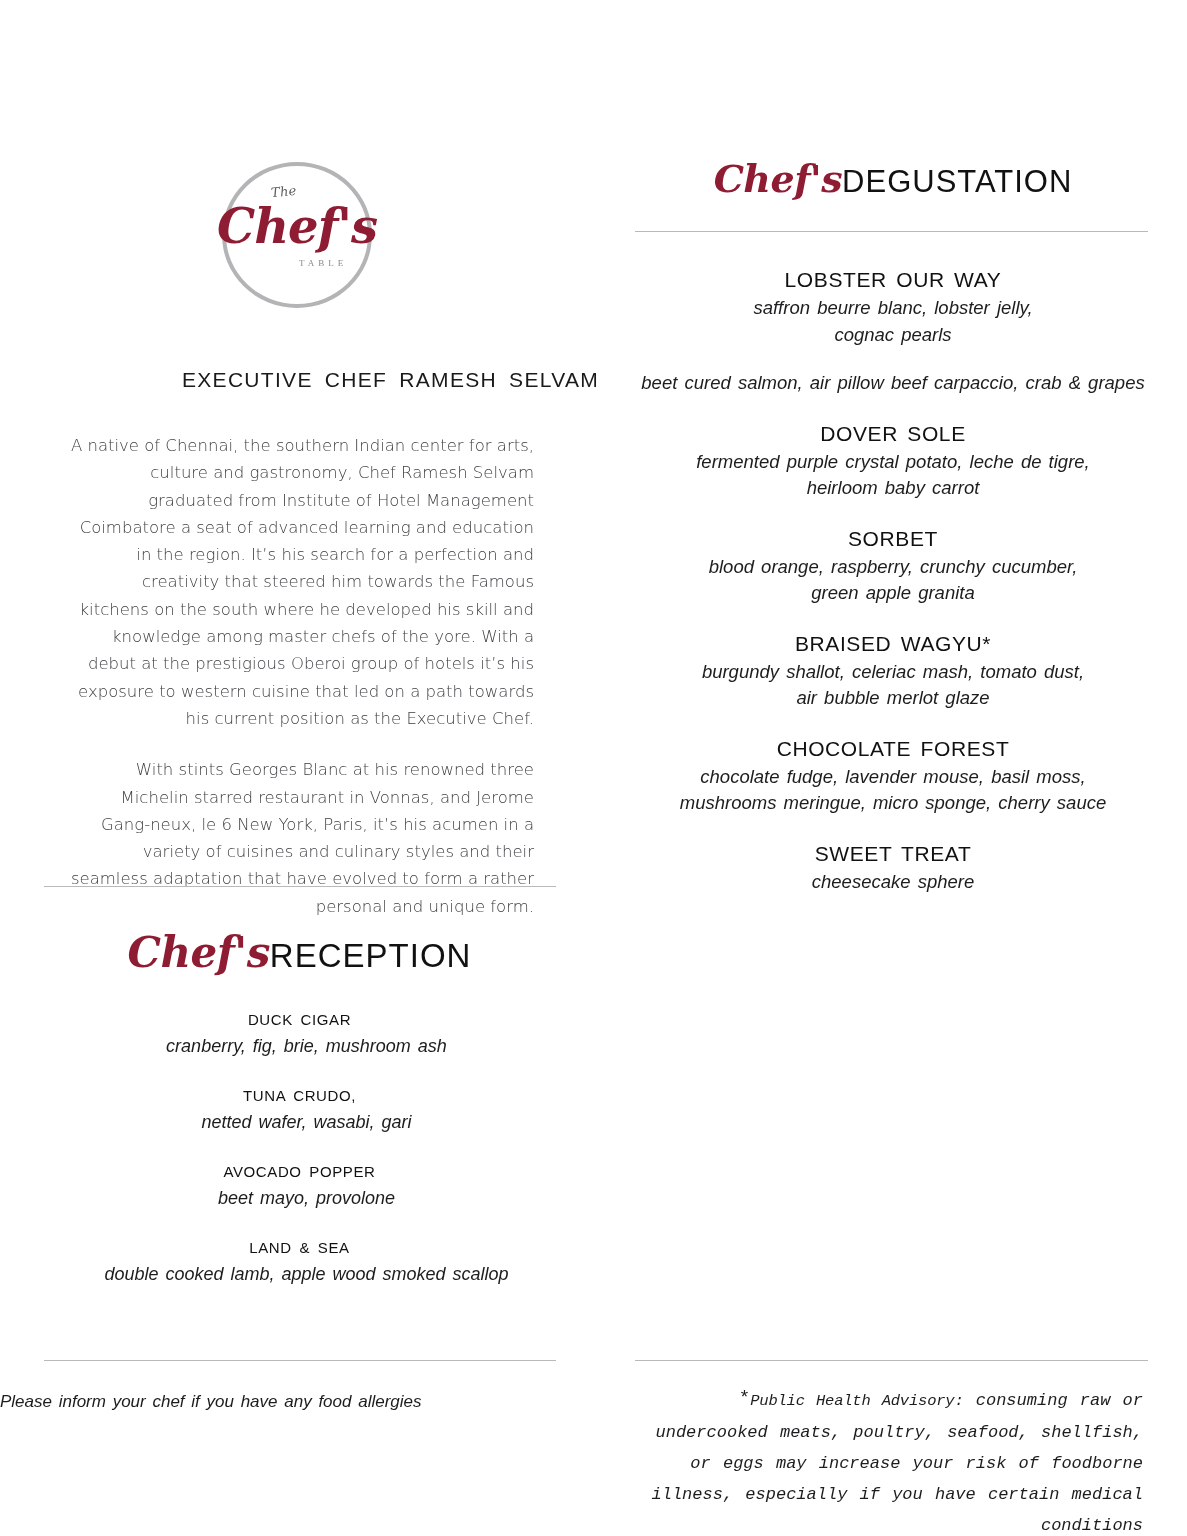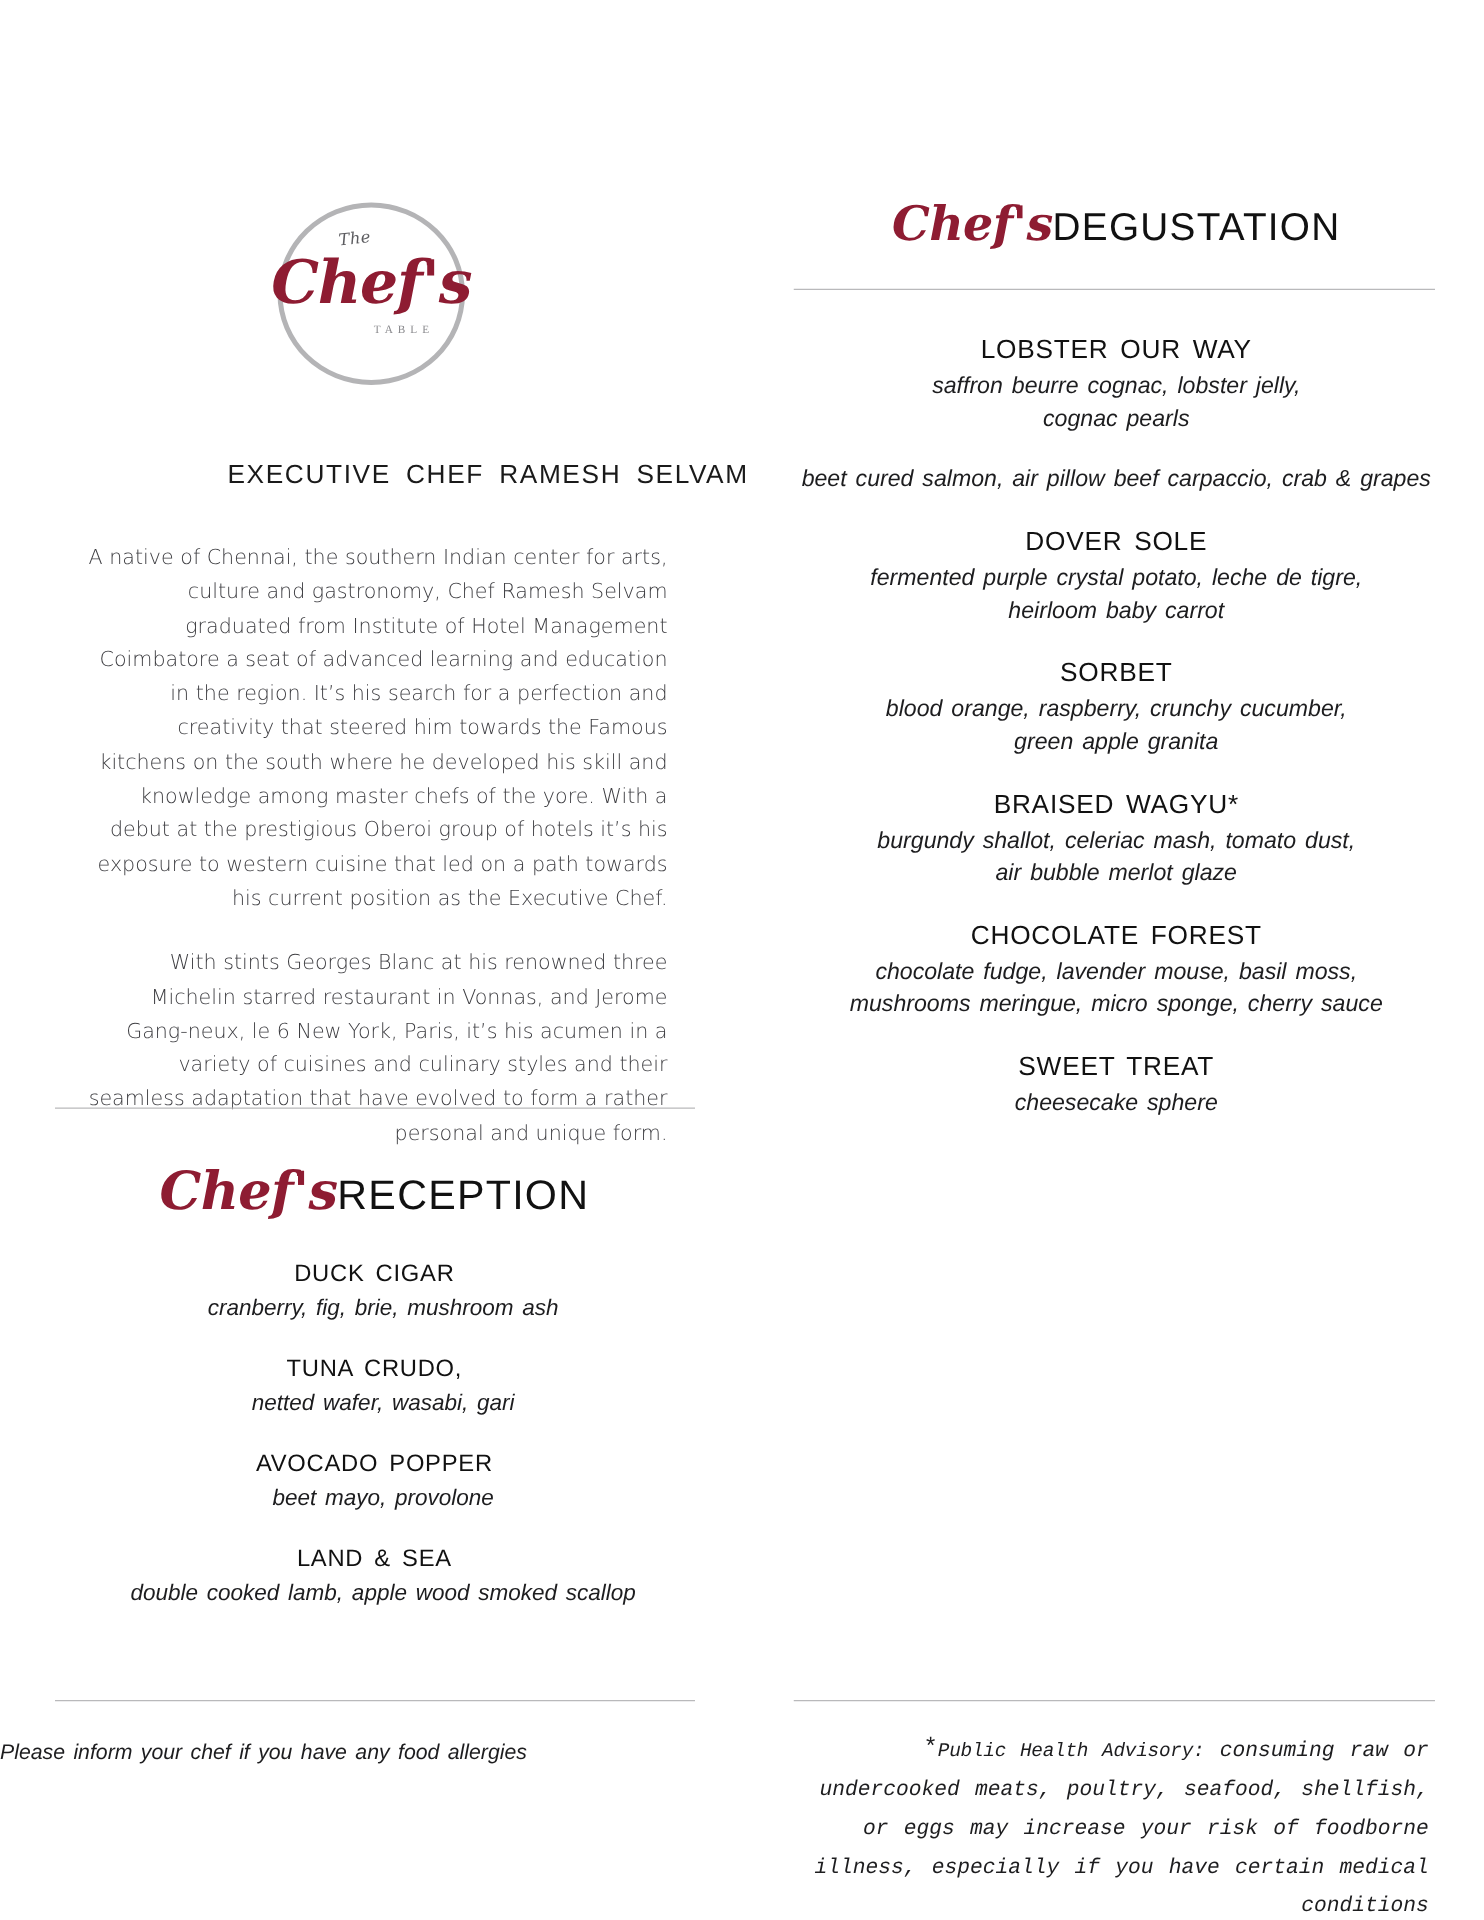--- a/index.html
+++ b/index.html
@@ -185,21 +185,21 @@
   }
 
   
   #reception-list {
     left: 0;
     top: 1006px;
     width: 599px;
   }
   #reception-list .menu-item { margin-bottom: 23px; }
   #reception-list .menu-item:last-child { margin-bottom: 0; }
-  #reception-list .item-name { font-size: 19px; line-height: 27px; }
+  #reception-list .item-name { font-size: 15px; line-height: 27px; }
   #reception-list .item-desc { font-size: 18px; line-height: 26px; padding-left: 14px; }
 
   
   #degustation-list {
     left: 0;
     top: 265px;
     width: 588px;
   }
   #degustation-list .menu-item { margin-bottom: 22px; }
   #degustation-list .menu-item:last-child { margin-bottom: 0; }
@@ -297,21 +297,21 @@
     <div class="section-title" id="degustation-title">
       <span class="script">Chef's</span><span class="caps">DEGUSTATION</span>
     </div>
 
     <div class="rule rule-right-top"></div>
 
     <div class="menu-list" id="degustation-list">
 
       <div class="menu-item">
         <div class="item-name">LOBSTER  OUR WAY</div>
-        <div class="item-desc">saffron beurre cognac, lobster jelly,</div>
+        <div class="item-desc">saffron beurre blanc, lobster jelly,</div>
         <div class="item-desc">cognac pearls</div>
       </div>
 
       <div class="menu-item">
         <div class="item-desc">beet cured salmon, air pillow beef carpaccio, crab &amp; grapes</div>
       </div>
 
       <div class="menu-item">
         <div class="item-name">DOVER SOLE</div>
         <div class="item-desc">fermented purple crystal potato, leche de tigre,</div>

